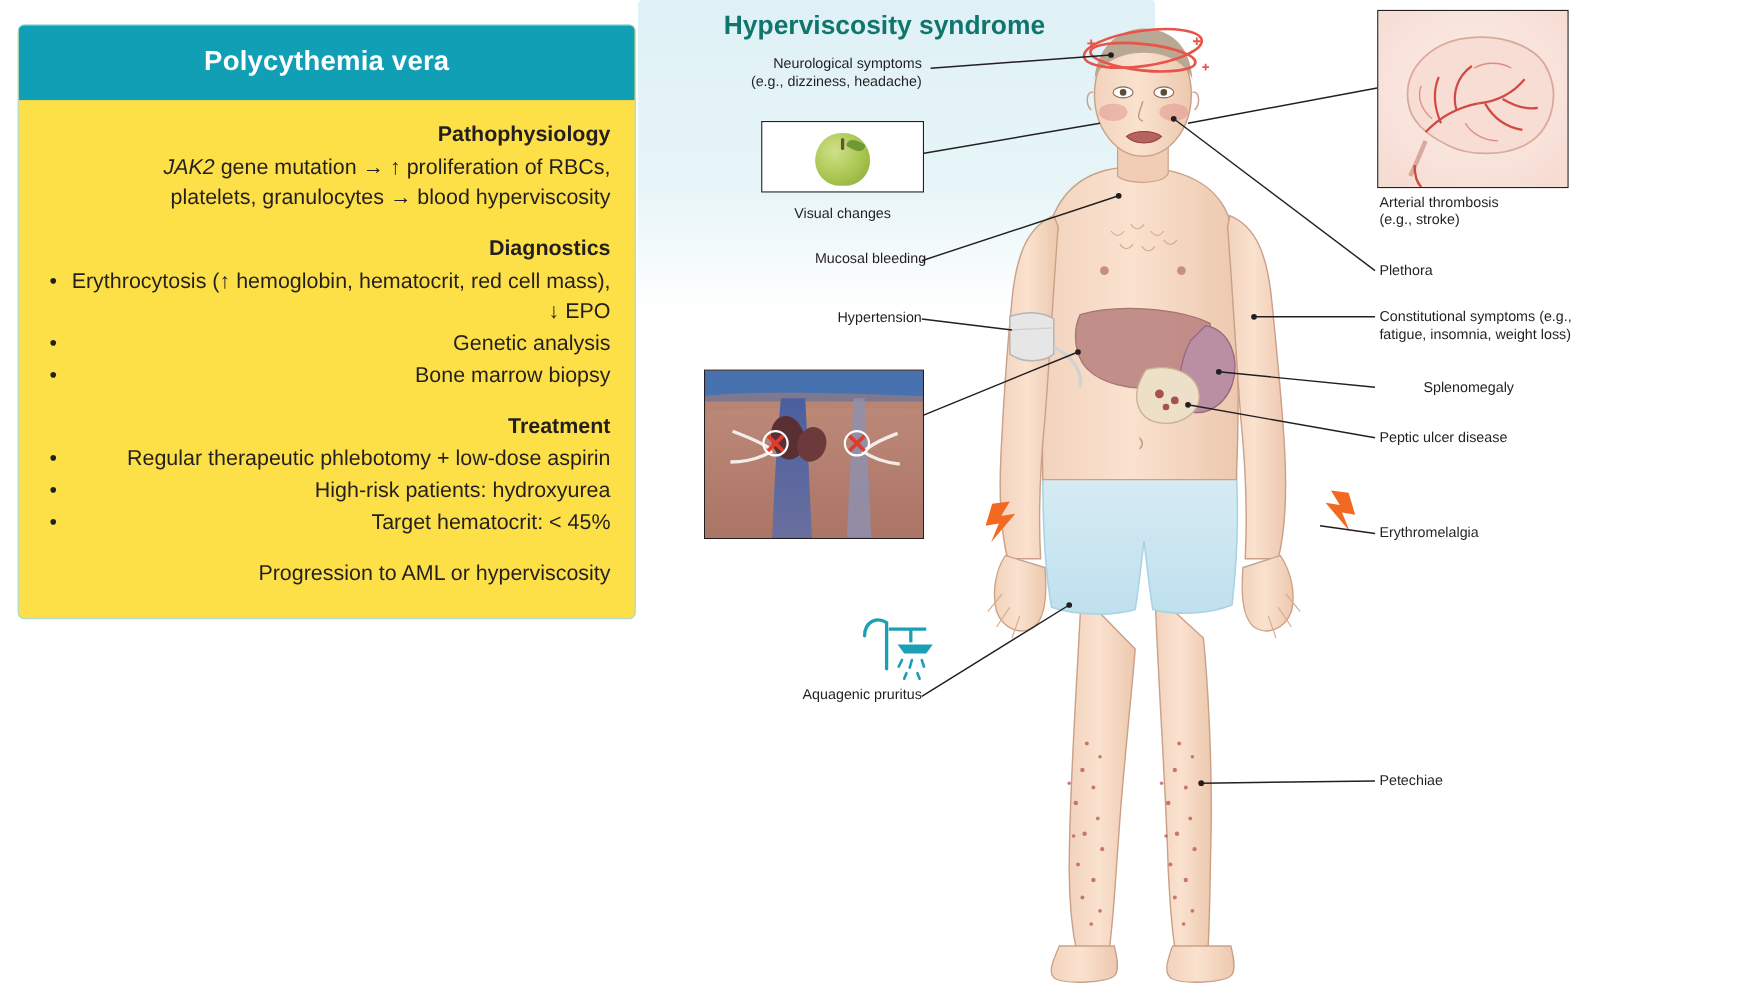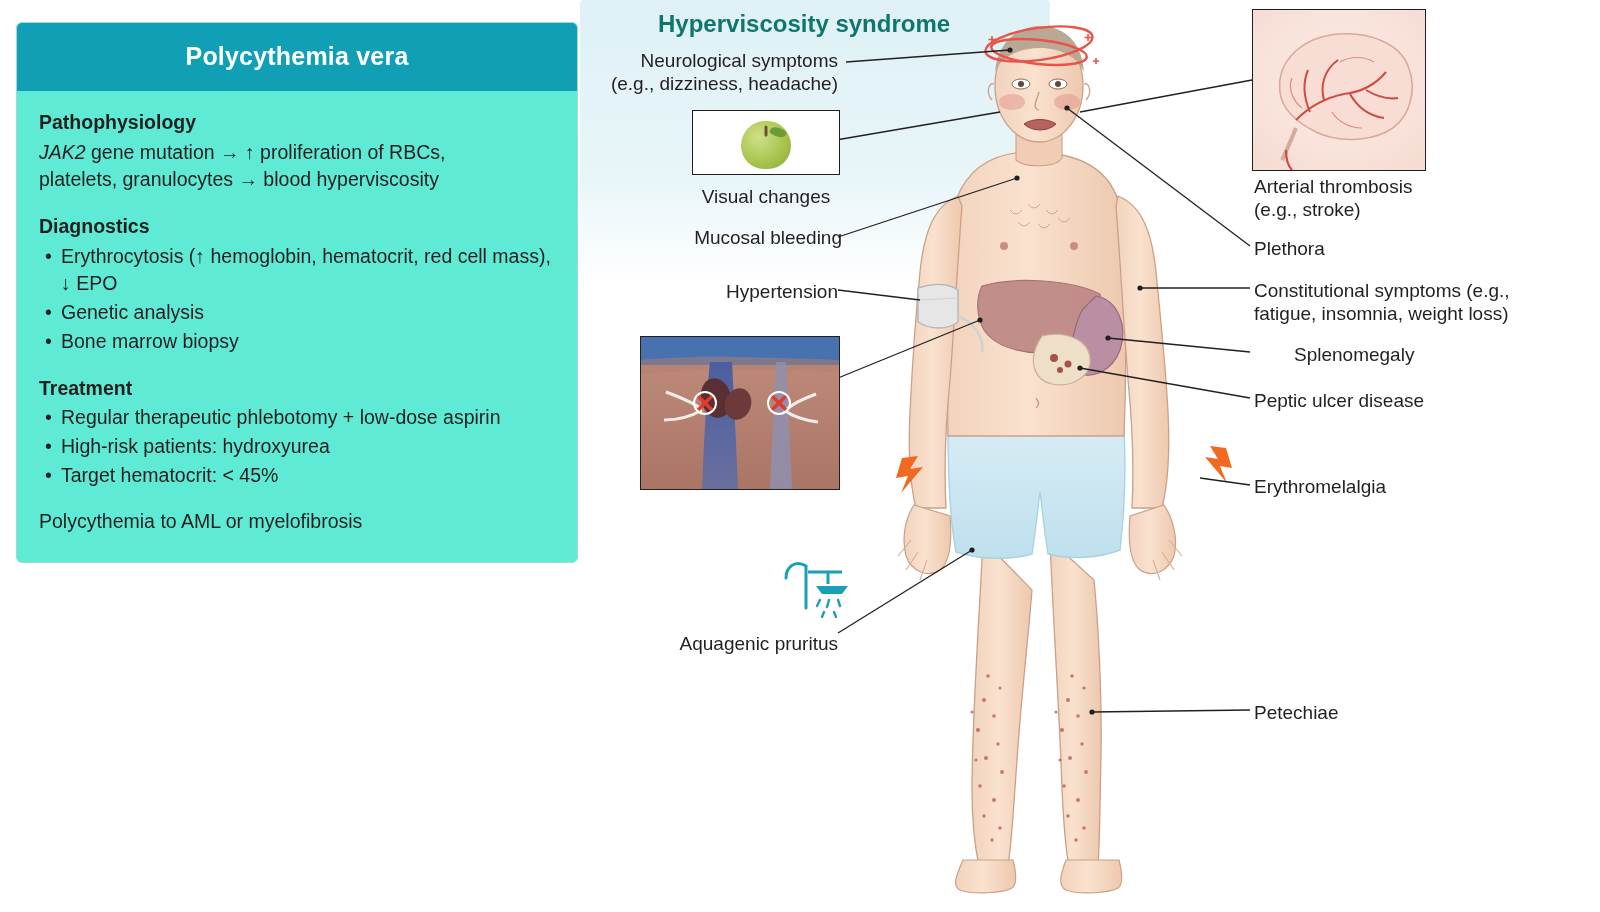--- a/index.html
+++ b/index.html
@@ -17,21 +17,21 @@
   }
 
   
   #info-card {
     position: absolute;
     left: 16px;
     top: 22px;
     width: 562px;
     border: 1px solid #9ed8e0;
     border-radius: 6px;
-    background: #5eead4;
+    background: #fde047;
     box-sizing: border-box;
     overflow: hidden;
   }
   #card-header {
     background: #119fb5;
     color: #ffffff;
     text-align: center;
     font-size: 25px;
     font-weight: bold;
     padding: 19px 10px 20px 10px;
@@ -40,21 +40,21 @@
   #card-body {
     padding: 18px 22px 26px 22px;
     font-size: 19.5px;
     line-height: 1.42;
   }
   .sec-title {
     font-weight: bold;
     font-size: 19.5px;
     margin: 0 0 2px 0;
   }
-  .sec-block { margin-bottom: 19px; }
+  .sec-block { margin-bottom: 19px; text-align: right; }
   .sec-block:last-child { margin-bottom: 0; }
   .plain-line { margin: 0; }
   .italic { font-style: italic; }
   ul.bullets {
     margin: 0;
     padding: 0 0 0 20px;
     list-style: none;
   }
   ul.bullets li {
     position: relative;
@@ -89,21 +89,21 @@
     position: absolute;
     left: 78px;
     top: 10px;
     font-size: 24px;
     font-weight: bold;
     color: #0f766e;
   }
 
   .label {
     position: absolute;
-    font-size: 19px;
+    font-size: 13px;
     line-height: 1.2;
     color: #231f20;
     white-space: nowrap;
   }
   .label.right-align { text-align: right; }
 
   
   .thumb {
     position: absolute;
     border: 1px solid #231f20;
@@ -179,21 +179,21 @@
     <div class="sec-block">
       <div class="sec-title">Treatment</div>
       <ul class="bullets">
         <li>Regular therapeutic phlebotomy + low-dose aspirin</li>
         <li>High-risk patients: hydroxyurea</li>
         <li>Target hematocrit: &lt; 45%</li>
       </ul>
     </div>
 
     <div class="sec-block">
-      <div class="plain-line">Polycythemia to AML or myelofibrosis</div>
+      <div class="plain-line">Progression to AML or hyperviscosity</div>
     </div>
 
   </div>
 </div>
 
 <div id="illustration">
 
   <div id="hv-band"></div>
   <div id="hv-title">Hyperviscosity syndrome</div>
 
@@ -456,21 +456,21 @@
     <div>(e.g., dizziness, headache)</div>
   </div>
 
   <div class="label" style="left:112px; top:186px; width:148px; text-align:center;">Visual changes</div>
 
   <div class="label right-align" style="left:4px; top:227px; width:258px;">Mucosal bleeding</div>
 
   <div class="label right-align" style="left:0px; top:281px; width:258px;">Hypertension</div>
 
 
-  <div class="label right-align" style="left:0px; top:623px; width:258px;margin-top:10px;">Aquagenic pruritus</div>
+  <div class="label right-align" style="left:0px; top:623px; width:258px;">Aquagenic pruritus</div>
 
   <div class="label" style="left:674px; top:176px;">
     <div>Arterial thrombosis</div>
     <div>(e.g., stroke)</div>
   </div>
 
   <div class="label" style="left:674px; top:238px;">Plethora</div>
 
   <div class="label" style="left:674px; top:280px;">
     <div>Constitutional symptoms (e.g.,</div>

